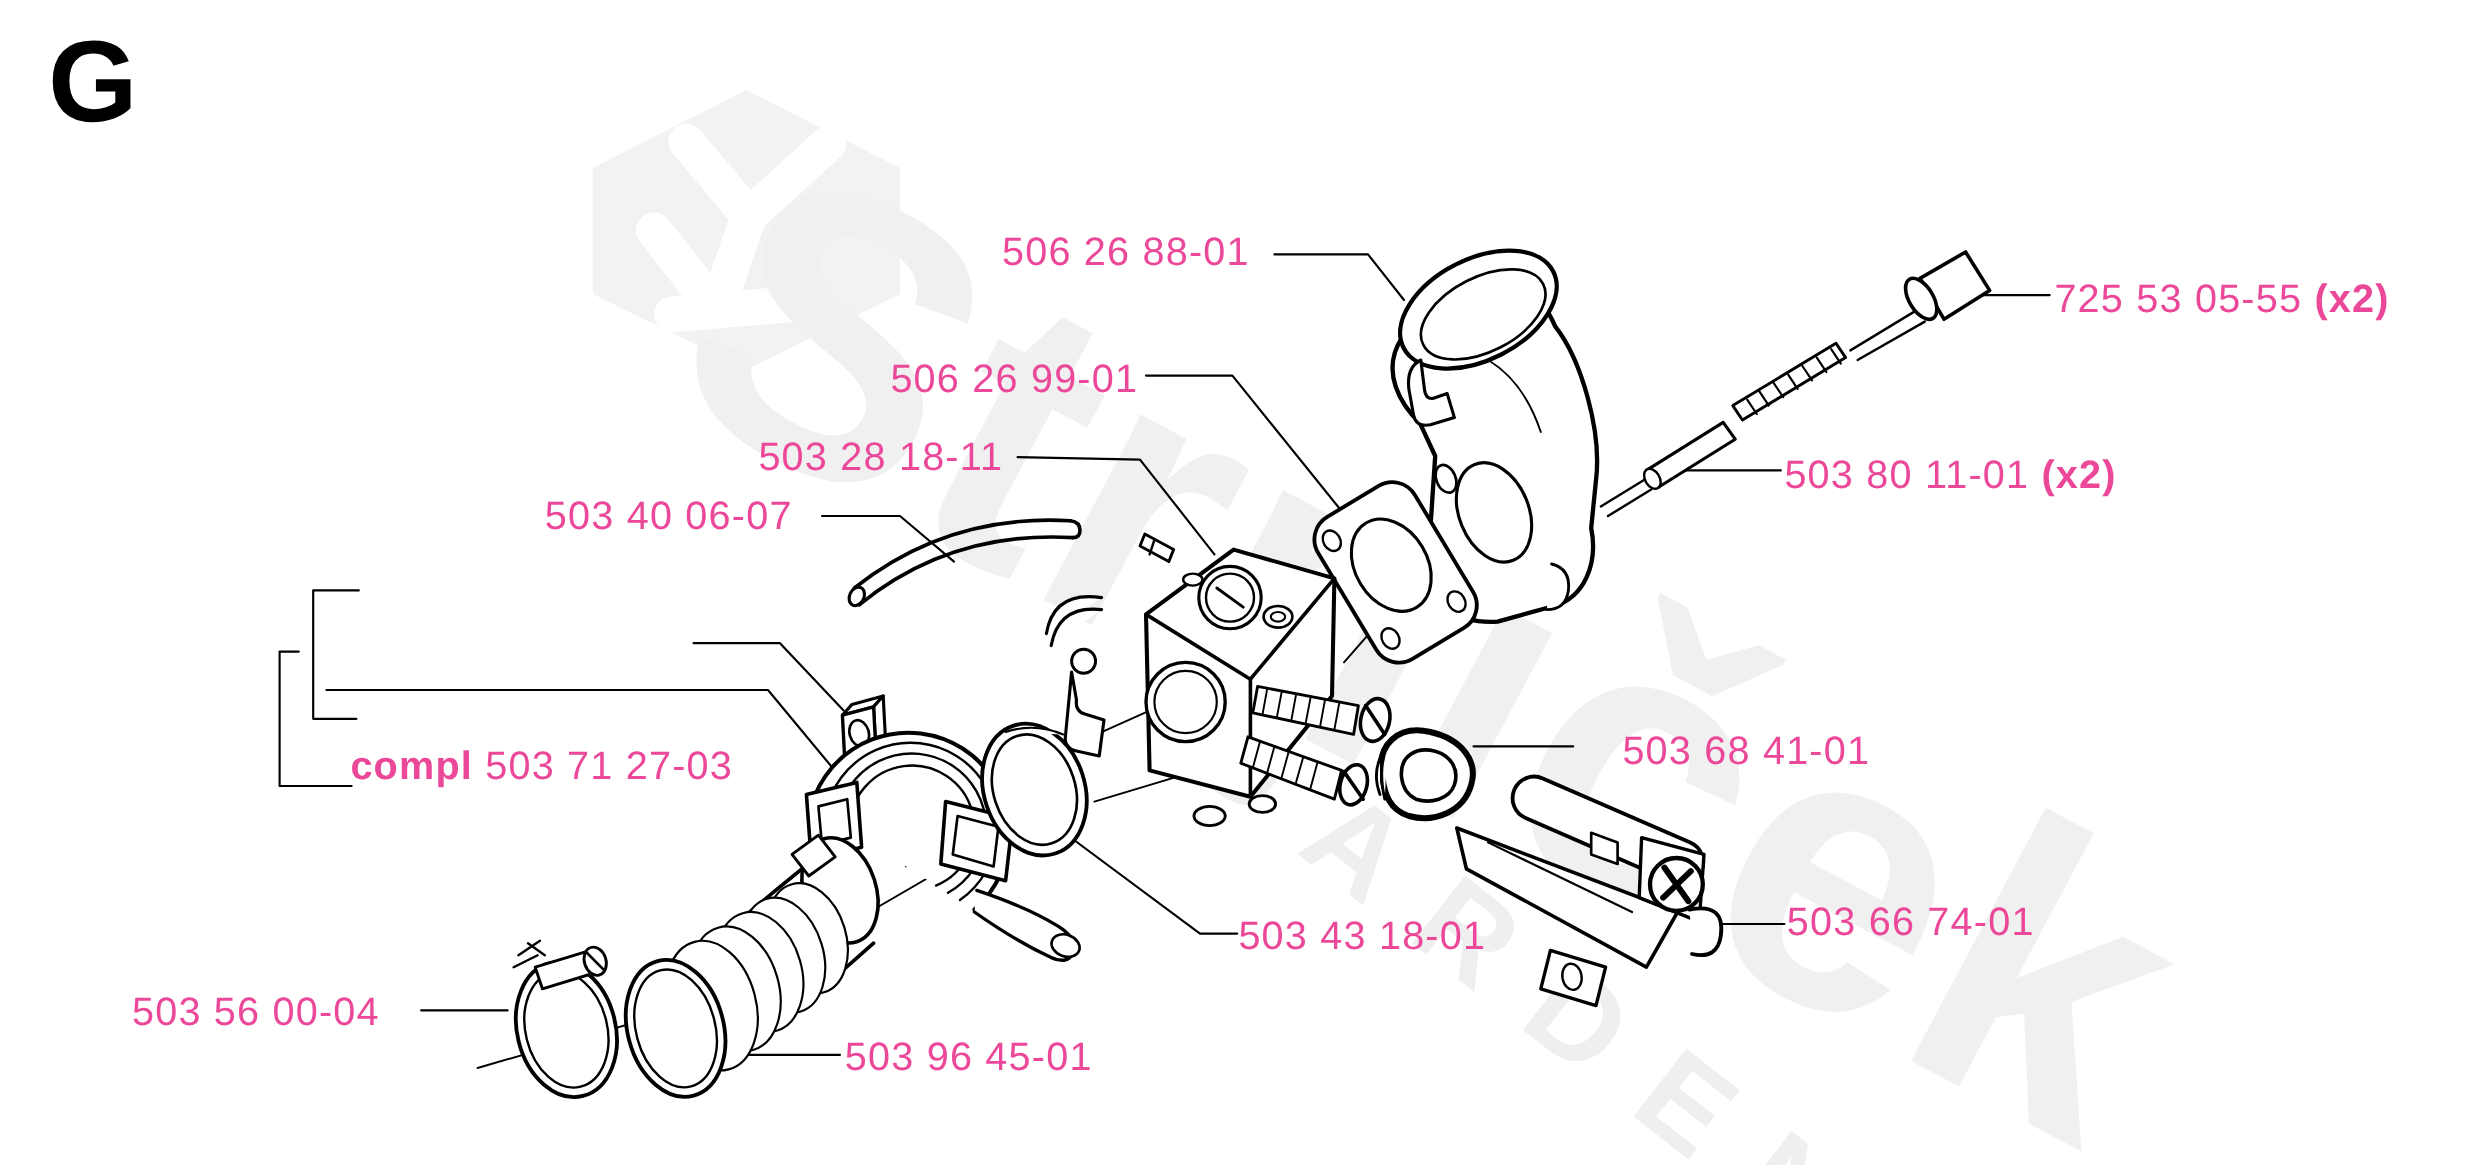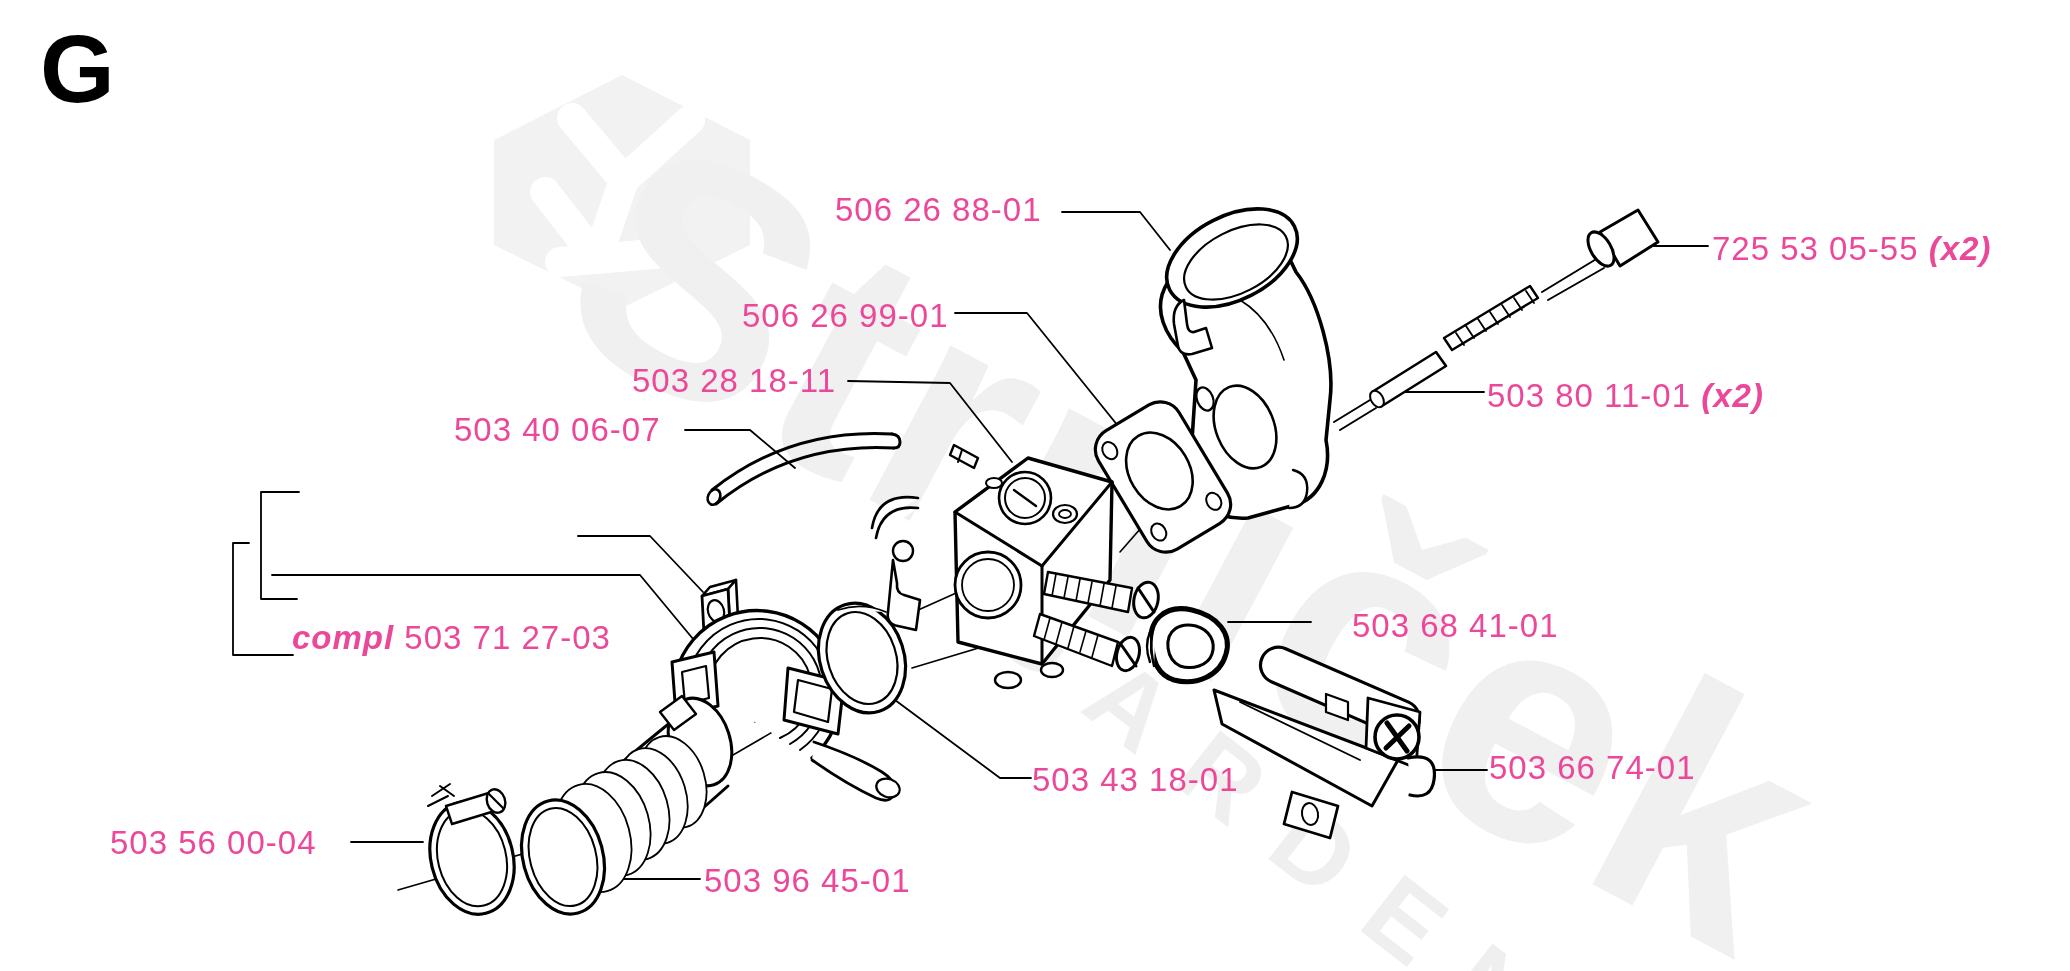--- a/index.html
+++ b/index.html
@@ -11,21 +11,21 @@
             color:#f0f0f0;transform:rotate(28deg);transform-origin:0 0;
             letter-spacing:6px;white-space:nowrap;user-select:none;}
   .wm-word{position:absolute;left:1040px;top:560px;font-size:104px;font-weight:600;
            color:#efefef;transform:rotate(38deg);transform-origin:0 0;
            letter-spacing:42px;white-space:nowrap;user-select:none;}
   
   #diagram{position:absolute;inset:0;z-index:1;}
   
   #labels{position:absolute;inset:0;z-index:2;}
   .lbl{position:absolute;font-size:33px;color:#ec4899;letter-spacing:1px;white-space:nowrap;}
-  .lbl b{font-weight:bold;font-style:italic;}
+  .lbl b{font-weight:bold;}
   #g-letter{position:absolute;left:40px;top:14px;font-size:96px;font-weight:bold;color:#000;}
 </style>
 </head>
 <body>
 
 <div id="stage">
 
   <div id="watermark">
     <svg width="2070" height="971" viewBox="0 0 2070 971">
       <polygon points="622,75 750,140 750,245 622,308 494,245 494,140" fill="#f2f2f2"></polygon>

